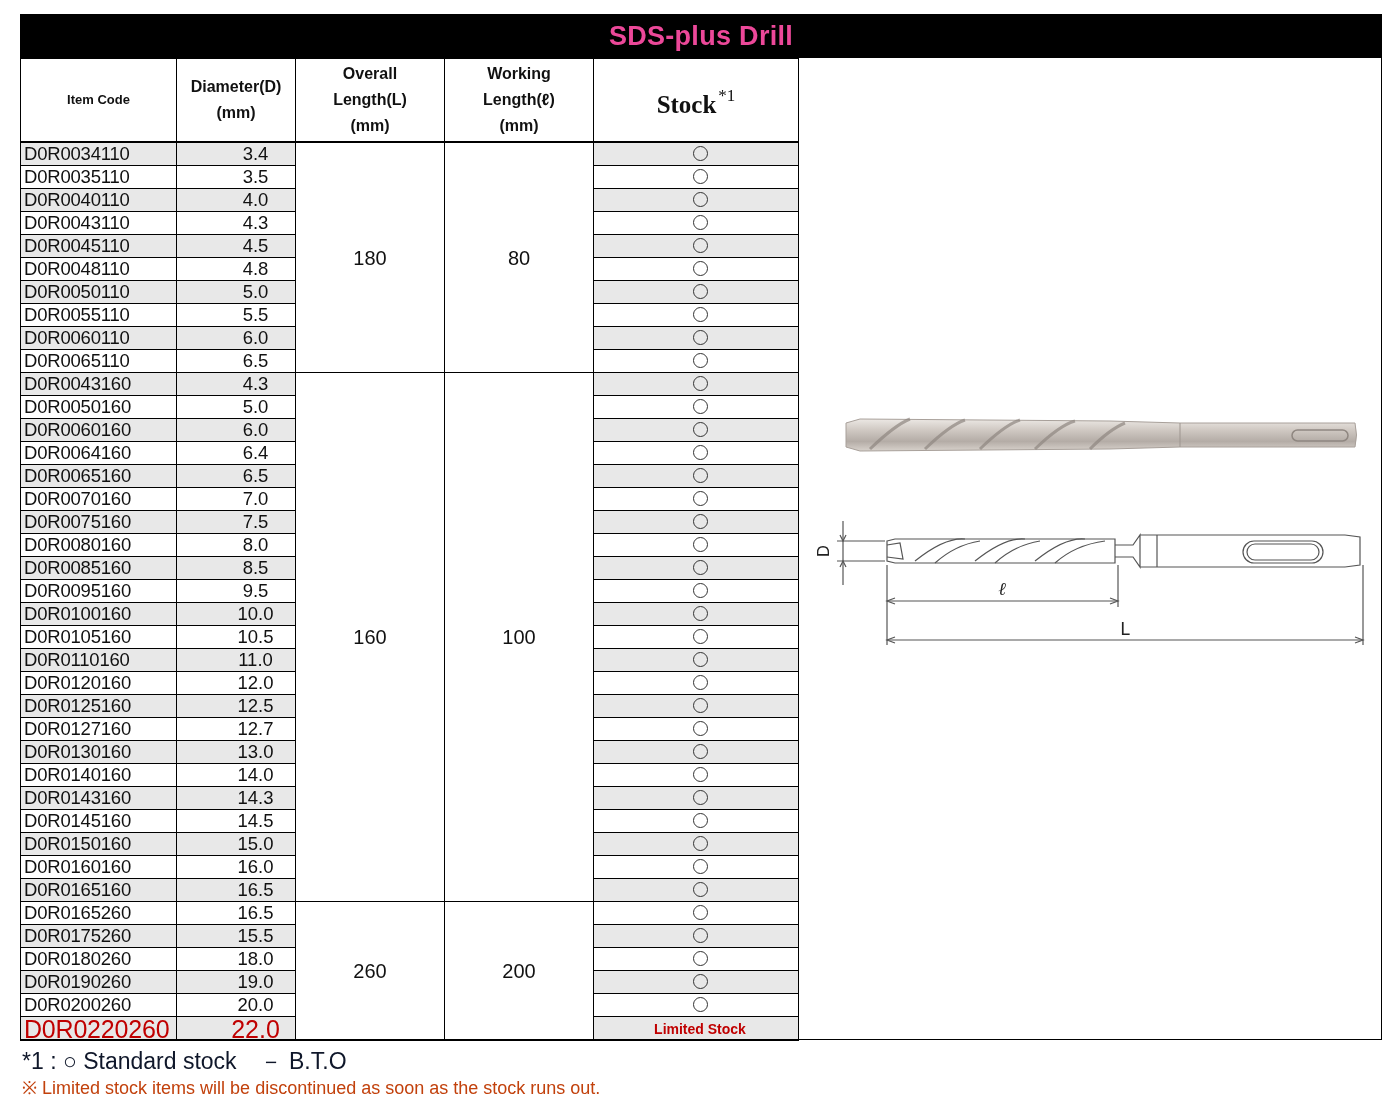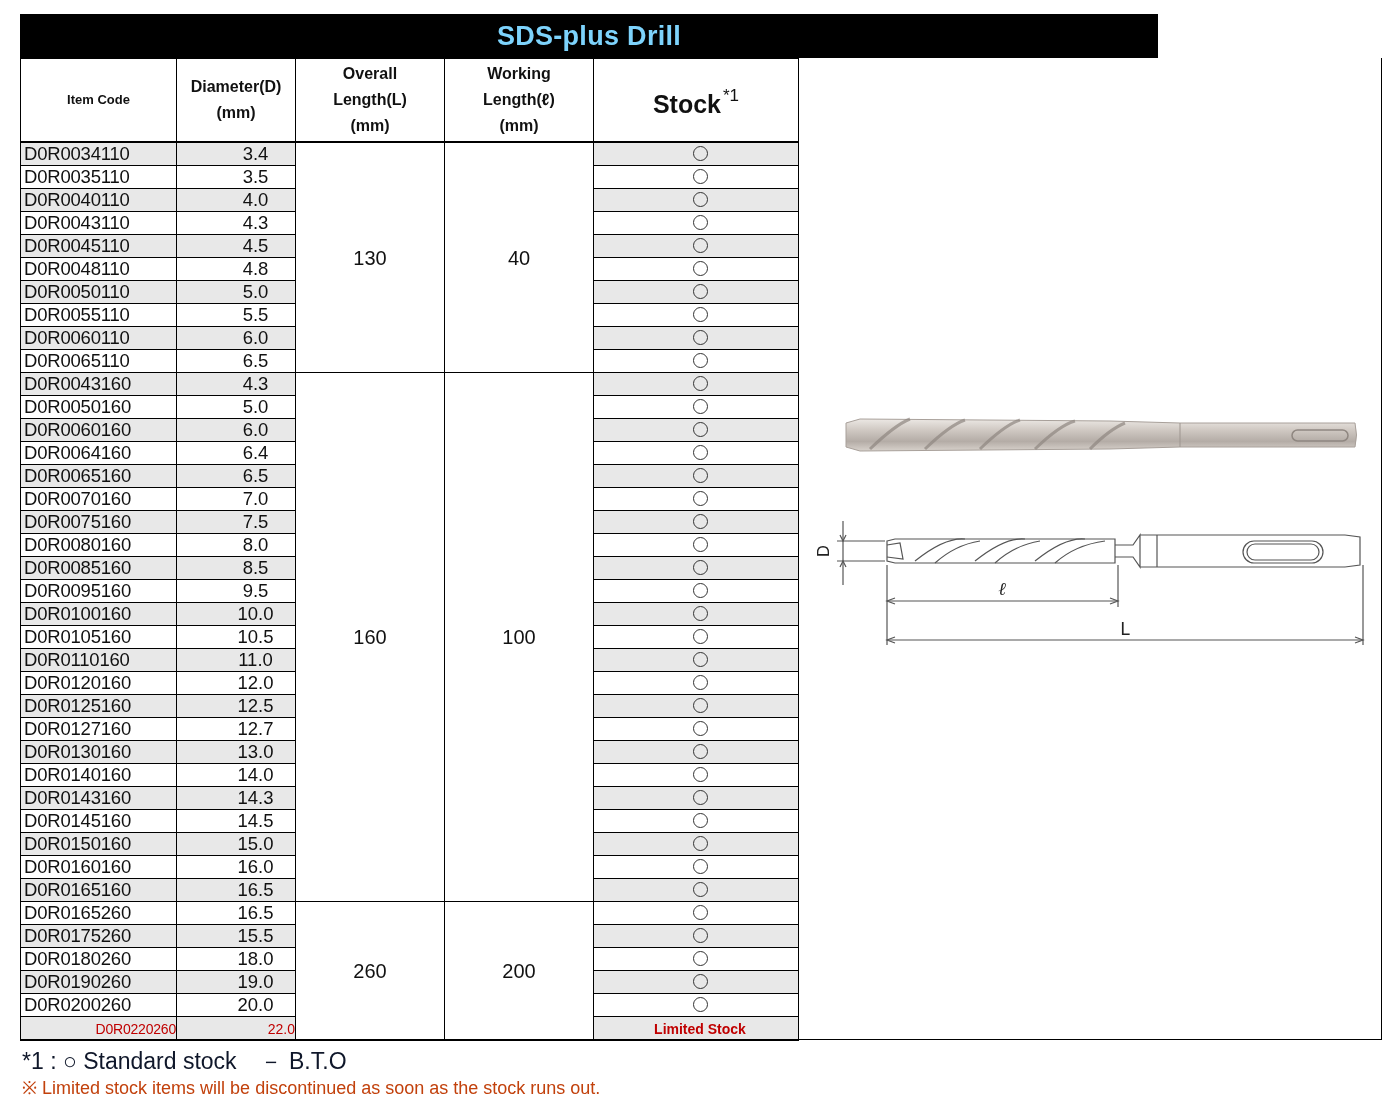--- a/index.html
+++ b/index.html
@@ -1,30 +1,30 @@
 <!DOCTYPE html>
 <html><head>
 <meta charset="utf-8">
 <style>
   html, body { margin:0; padding:0; background:#ffffff; }
   body { width:1400px; height:1120px; position:relative; font-family:"Liberation Sans", sans-serif; color:#111; overflow:hidden; }
-  .title-bar { position:absolute; left:20px; top:14px; width:1138px; height:44px; background:#000; color:#7dd3fc; font-weight:bold; font-size:27px; display:flex; align-items:center; justify-content:center; letter-spacing:0.3px; }
+  .title-bar { position:absolute; left:20px; top:14px; width:1362px; height:44px; background:#000; color:#ec4899; font-weight:bold; font-size:27px; display:flex; align-items:center; justify-content:center; letter-spacing:0.3px; }
   .frame { position:absolute; left:20px; top:58px; width:1360px; height:981px; border:1.5px solid #000; border-top:none; box-sizing:content-box; }
   table.spec { position:absolute; left:20px; top:58px; border-collapse:collapse; table-layout:fixed; }
   table.spec th { height:82px; border:1px solid #000; border-bottom:2.5px solid #000; font-weight:bold; font-size:16px; line-height:26px; text-align:center; vertical-align:middle; padding:0; background:#fff; }
   table.spec th.item { font-size:13px; }
-  table.spec th.stock { font-size:25px; }
+  table.spec th.stock { font-size:25px;font-family:Liberation Serif, serif; }
   table.spec th.stock sup { font-size:17px; font-weight:normal; vertical-align:12px; margin-left:2px; }
   table.spec td { height:22px; border:1px solid #000; padding:0; font-size:18.5px; line-height:22px; white-space:nowrap; }
   table.spec td.code { text-align:left; padding-left:3px; letter-spacing:-0.2px;margin-top:40px; }
   table.spec td.dia { text-align:center;padding-left:39px; }
   table.spec td.merge { text-align:center; vertical-align:middle; font-size:20px; background:#fff; }
   table.spec td.stockc { text-align:center;padding-left:8px; }
   tr.shade td.code, tr.shade td.dia, tr.shade td.stockc { background:#e8e8e8; }
-  tr.limited td.code, tr.limited td.dia { color:#c00000; font-size:14px;text-align:right; }
+  tr.limited td.code, tr.limited td.dia { color:#c00000; font-size:25px; }
   .circle { display:inline-block; width:13px; height:13px; border:1.3px solid #333; border-radius:50%; vertical-align:middle; margin-top:-4px; }
   .limited-label { color:#c00000; font-weight:bold; font-size:14px; }
   .footnote1 { position:absolute; left:22px; top:1046px; font-size:23px; color:#0f172a; }
   .footnote2 { position:absolute; left:22px; top:1075px; font-size:18px; color:#c2410c; }
   .photo { position:absolute; left:840px; top:405px; }
   .diagram { position:absolute; left:815px; top:515px; }
 </style>
 </head>
 <body>
 
@@ -55,22 +55,22 @@
         <div>Length(ℓ)</div>
         <div>(mm)</div>
       </th>
       <th class="stock"><span>Stock</span><sup>*1</sup></th>
     </tr>
   </thead>
   <tbody id="spec-body">
       <tr class="shade">
         <td class="code">D0R0034110</td>
         <td class="dia">3.4</td>
-        <td class="merge" rowspan="10">130</td>
-        <td class="merge" rowspan="10">40</td>
+        <td class="merge" rowspan="10">180</td>
+        <td class="merge" rowspan="10">80</td>
         <td class="stockc"><span class="circle"></span></td>
       </tr>
       <tr>
         <td class="code">D0R0035110</td>
         <td class="dia">3.5</td>
         <td class="stockc"><span class="circle"></span></td>
       </tr>
       <tr class="shade">
         <td class="code">D0R0040110</td>
         <td class="dia">4.0</td>

